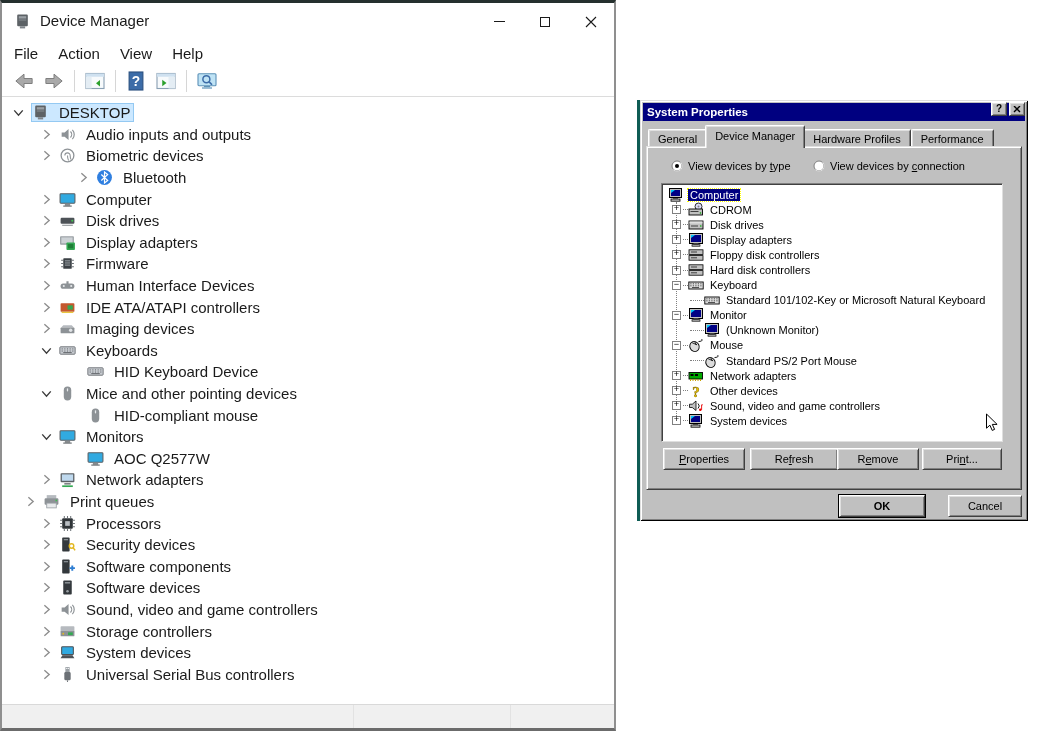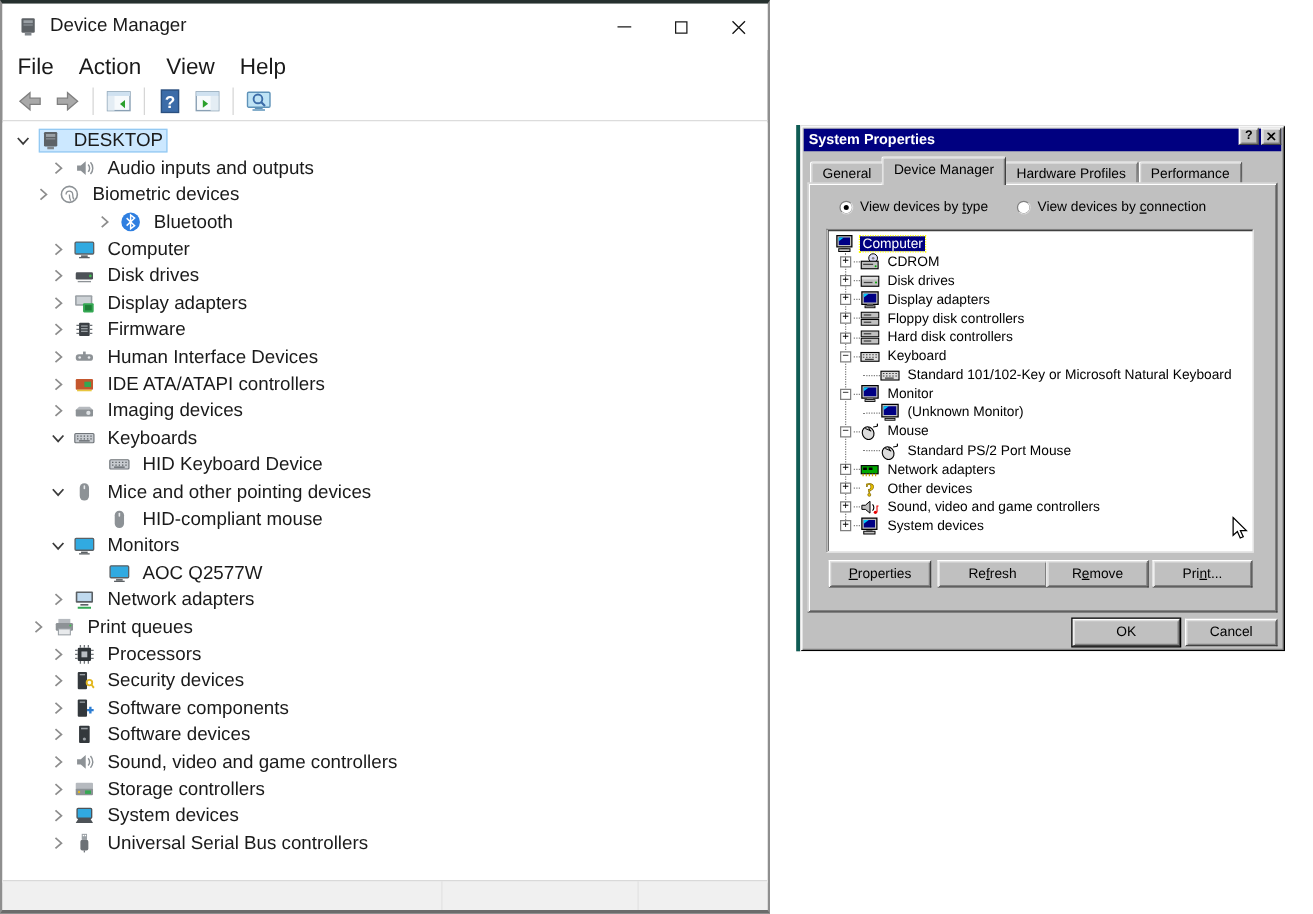--- a/index.html
+++ b/index.html
@@ -12,21 +12,21 @@
     border-left:2px solid #8f8f8f; border-right:2px solid #8f8f8f; border-bottom:3px solid #6b6b6b; }
   .dm-titlebar { position:absolute; left:0; top:0; width:100%; height:37px; background:#fff; }
   .dm-title-icon { position:absolute; left:12px; top:10px; width:17px; height:17px; }
   .dm-title-text { position:absolute; left:38px; top:9px; font-size:15px; color:#1a1a1a; }
   .dm-caption { position:absolute; right:0; top:0; height:37px; display:flex; }
   .dm-capbtn { width:46px; height:37px; display:flex; align-items:center; justify-content:center; }
   .glyph-min { width:11px; height:1px; background:#1a1a1a; }
   .glyph-max { width:10px; height:10px; border:1px solid #1a1a1a; }
   .dm-menubar { position:absolute; left:0; top:37px; width:100%; height:26px;
     display:flex; align-items:center; padding-left:12px; gap:0; }
-  .dm-menu-item { font-size:18px; color:#1a1a1a; padding:3px 10px; }
+  .dm-menu-item { font-size:15px; color:#1a1a1a; padding:3px 10px; }
   .dm-menu-item:first-child { padding-left:0; }
   .dm-toolbar { position:absolute; left:0; top:63px; width:100%; height:31px;
     display:flex; align-items:center; padding-left:7px; border-bottom:1px solid #dcdcdc; }
   .tb-icon { width:22px; height:20px; display:flex; align-items:center; justify-content:center; margin:0 4px; }
   .tb-sep { width:1px; height:22px; background:#d6d6d6; margin:0 5px; }
   .dm-tree { position:absolute; left:0; top:95px; width:100%; height:608px;
     background:#fff; overflow:hidden; padding-top:4px; }
   .dm-row { display:flex; align-items:center; height:21.6px; white-space:nowrap; }
   .dm-chev { width:17px; height:17px; flex:0 0 17px; margin-right:4px;
     display:flex; align-items:center; justify-content:center; }
@@ -186,21 +186,21 @@
           <svg width="100%" height="100%" viewBox="0 0 16 16">
             <path d="M6 4l4.5 4L6 12" stroke="#8d8d8d" stroke-width="1.3" fill="none"></path>
           </svg>
         </span>
         <span class="dm-icon"><svg width="100%" height="100%" viewBox="0 0 16 16">
             <path d="M2.5 6v4h2.8L9 13.2V2.8L5.3 6z" fill="#8d9296"></path>
             <path d="M10.8 5.2a4 4 0 0 1 0 5.6M12.6 3.6a6.5 6.5 0 0 1 0 8.8" stroke="#8d9296" stroke-width="1.1" fill="none"></path>
           </svg></span>
         <span class="dm-label">Audio inputs and outputs</span>
       </div>
-      <div class="dm-row" style="padding-left: 24px;">
+      <div class="dm-row" style="padding-left: 36px;">
         <span class="dm-chev">
           <svg width="100%" height="100%" viewBox="0 0 16 16">
             <path d="M6 4l4.5 4L6 12" stroke="#8d8d8d" stroke-width="1.3" fill="none"></path>
           </svg>
         </span>
         <span class="dm-icon"><svg width="100%" height="100%" viewBox="0 0 16 16">
             <circle cx="8" cy="8" r="6" fill="none" stroke="#8d9296" stroke-width="1.2"></circle>
             <path d="M5.5 8a2.5 2.5 0 0 1 5 0c0 1.8.4 3 .9 3.8M8 8c0 2 .3 3.5 1 4.8" stroke="#8d9296" stroke-width="1" fill="none"></path>
           </svg></span>
         <span class="dm-label">Biometric devices</span>
@@ -723,19 +723,19 @@
           <span class="t9-label">System devices</span>
         </div>
       </div>
     <div class="sp-btnrow" id="sp-btnrow">
         <div class="btn9x" style="left: 16px; top: 0px; width: 82px;"><u>P</u>roperties</div>
         <div class="btn9x" style="left: 103px; top: 0px; width: 88px;">Re<u>f</u>resh</div>
         <div class="btn9x" style="left: 190px; top: 0px; width: 82px;">R<u>e</u>move</div>
         <div class="btn9x" style="left: 275px; top: 0px; width: 80px;">Pri<u>n</u>t...</div>
       </div>
   </div>
-  <div class="btn9x default" style="left:218px; top:395px; width:86px;">OK</div>
+  <div class="btn9x default" style="left:199px; top:395px; width:86px;font-weight:bold;">OK</div>
   <div class="btn9x" style="left:308px; top:395px; width:74px;">Cancel</div>
 </div>
 
 <svg class="cursor" viewBox="0 0 14 20">
   <path d="M1.5 1v14.2l3.4-3 2.3 5.2 2.4-1-2.3-5h4.8z" fill="#fff" stroke="#000" stroke-width="1"></path>
 </svg>
 
 </body></html>

